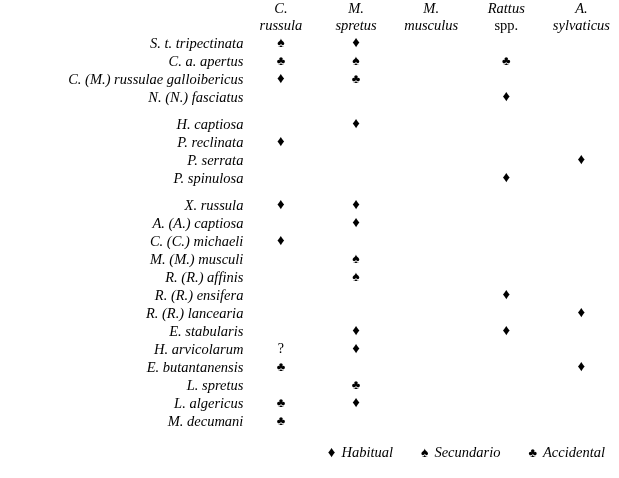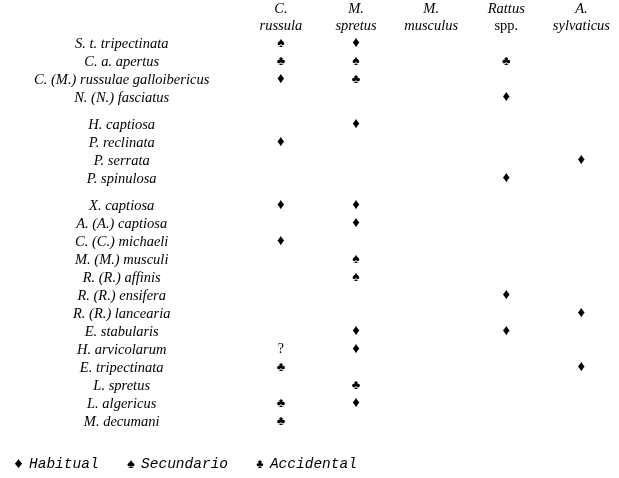--- a/index.html
+++ b/index.html
@@ -45,21 +45,21 @@
   th.colhead .l2 {
     display: block;
     font-style: italic;
   }
   th.colhead .up {
     font-style: normal;
   }
   td.rowlabel {
     font-style: italic;
     font-size: 14.5px;
-    text-align: center;
+    text-align: right;
     padding-left: 8px;
     white-space: nowrap;
     height: 18px;
   }
   td.cell {
     text-align: center;
     height: 18px;
     font-size: 14px;
     line-height: 18px;
   }
@@ -79,25 +79,24 @@
     font-size: 14px;
   }
   .sym-accidental {
     font-size: 13px;
   }
   .sym-query {
     font-size: 14px;
     font-style: normal;
   }
   .legend {
-    margin-top: 26px;
-    text-align: left;
+    margin-top: 14px;
+    text-align: right;
     font-size: 14.5px;
     font-style: italic;
-    font-family: Liberation Mono, monospace;
   }
   .legend .entry {
     display: inline-block;
     margin: 0 14px;
     white-space: nowrap;
   }
   .legend .entry .glyph {
     display: inline-block;
     margin-right: 6px;
     font-style: normal;
@@ -201,21 +200,21 @@
           <td class="cell"></td>
           <td class="cell"></td>
           <td class="cell"></td>
           <td class="cell"><span class="sym sym-habitual">♦</span></td>
           <td class="cell"></td>
         </tr>
         <tr class="gap">
           <td colspan="6"></td>
         </tr>
         <tr>
-          <td class="rowlabel">X. captiosa</td>
+          <td class="rowlabel">X. russula</td>
           <td class="cell"><span class="sym sym-habitual">♦</span></td>
           <td class="cell"><span class="sym sym-habitual">♦</span></td>
           <td class="cell"></td>
           <td class="cell"></td>
           <td class="cell"></td>
         </tr>
         <tr>
           <td class="rowlabel">A. (A.) captiosa</td>
           <td class="cell"></td>
           <td class="cell"><span class="sym sym-habitual">♦</span></td>
@@ -273,21 +272,21 @@
         </tr>
         <tr>
           <td class="rowlabel">H. arvicolarum</td>
           <td class="cell"><span class="sym sym-query">?</span></td>
           <td class="cell"><span class="sym sym-habitual">♦</span></td>
           <td class="cell"></td>
           <td class="cell"></td>
           <td class="cell"></td>
         </tr>
         <tr>
-          <td class="rowlabel">E. tripectinata</td>
+          <td class="rowlabel">E. butantanensis</td>
           <td class="cell"><span class="sym sym-accidental">♣</span></td>
           <td class="cell"></td>
           <td class="cell"></td>
           <td class="cell"></td>
           <td class="cell"><span class="sym sym-habitual">♦</span></td>
         </tr>
         <tr>
           <td class="rowlabel">L. spretus</td>
           <td class="cell"></td>
           <td class="cell"><span class="sym sym-accidental">♣</span></td>

